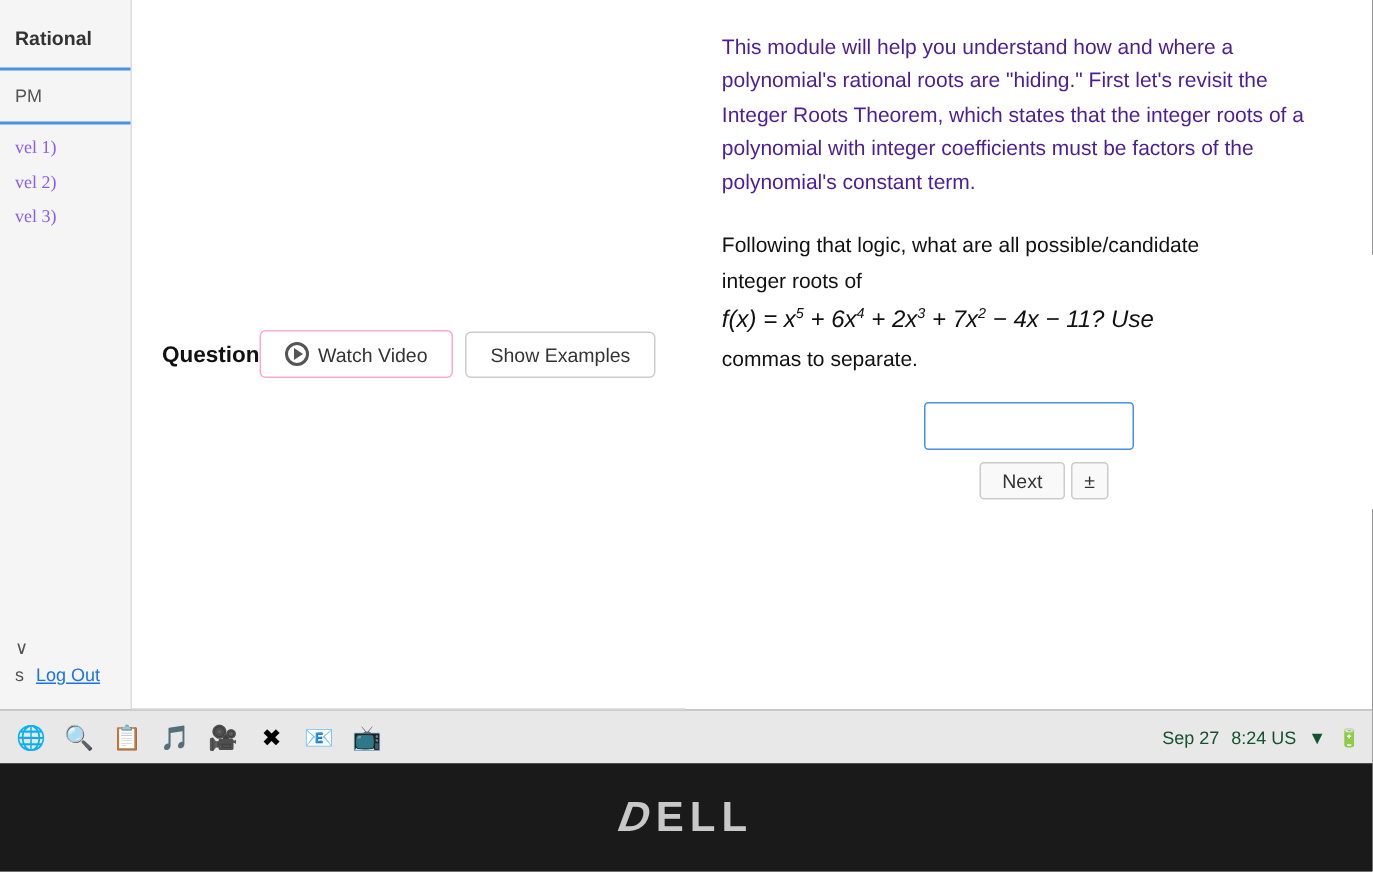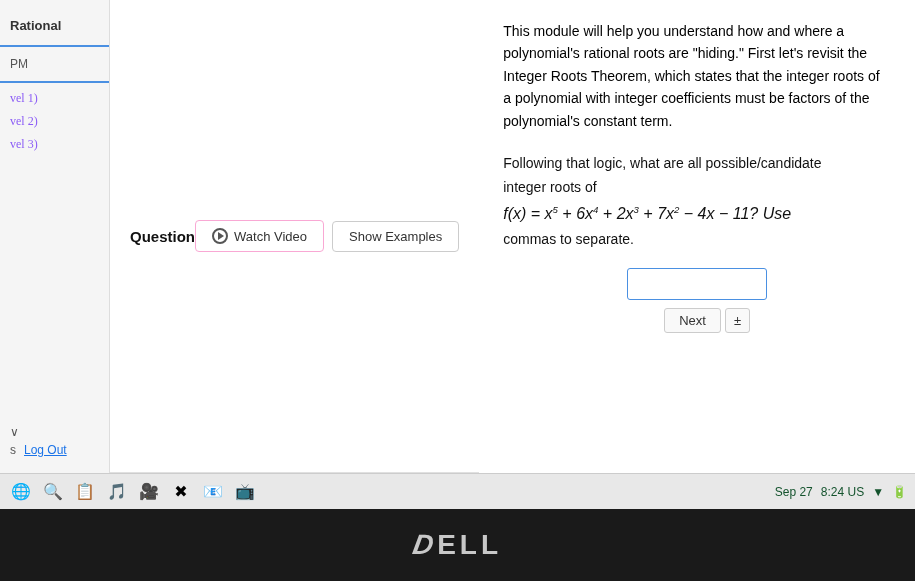--- a/index.html
+++ b/index.html
@@ -22,21 +22,21 @@
 
     
     .main-area {
       display: flex;
       flex: 1;
       background: #2a2a2a;
     }
 
     
     .sidebar {
-      width: 110px;
+      width: 88px;
       background: #f5f5f5;
       border-right: 1px solid #ddd;
       display: flex;
       flex-direction: column;
       padding: 10px 0;
       font-size: 13px;
       color: #333;
     }
 
     .sidebar-title {
@@ -153,21 +153,21 @@
     
     .question-content {
       padding: 20px 24px;
       flex: 1;
       overflow-y: auto;
     }
 
     .question-intro {
       font-size: 14px;
       line-height: 1.6;
-      color: #000000;
+      color: #4c1d95;
       margin-bottom: 20px;
     }
 
     .question-body {
       font-size: 14px;
       line-height: 1.7;
       color: #111;
       margin-bottom: 16px;
     }
 

